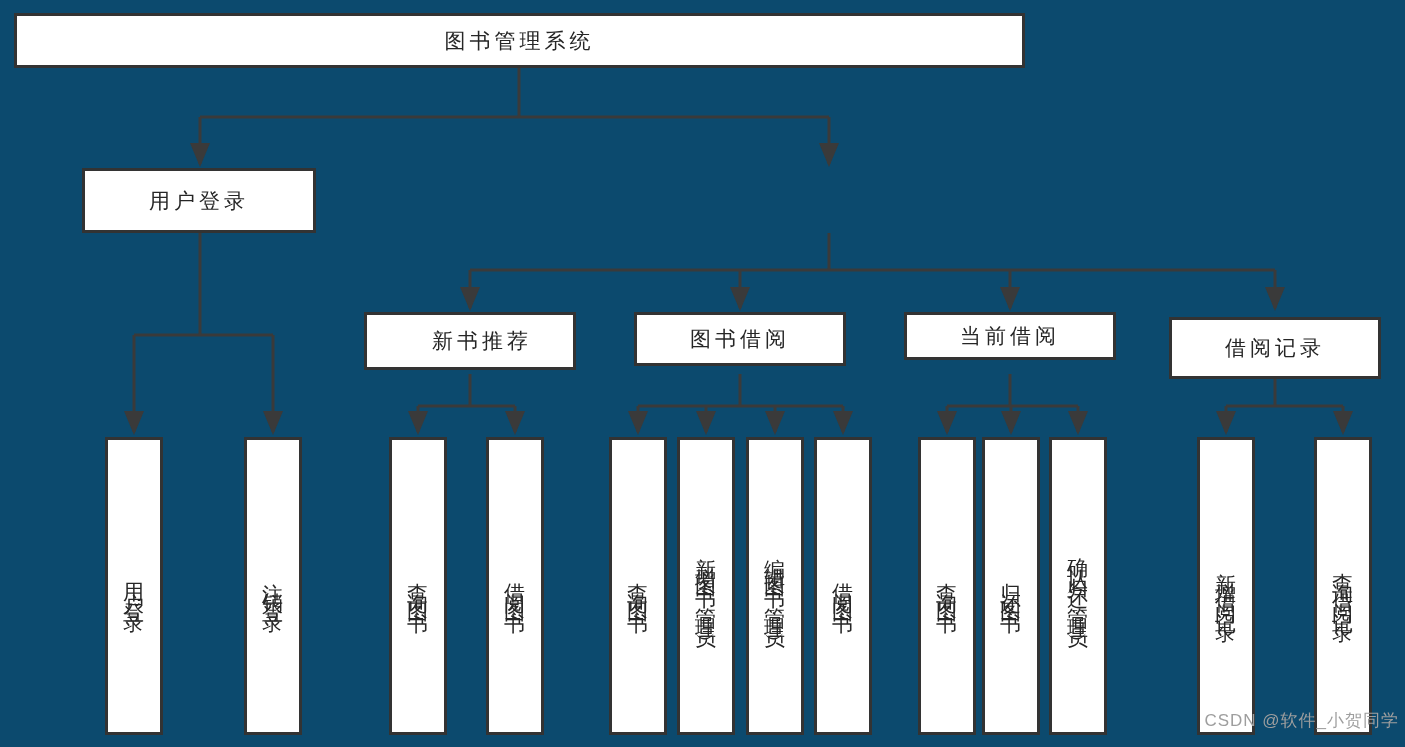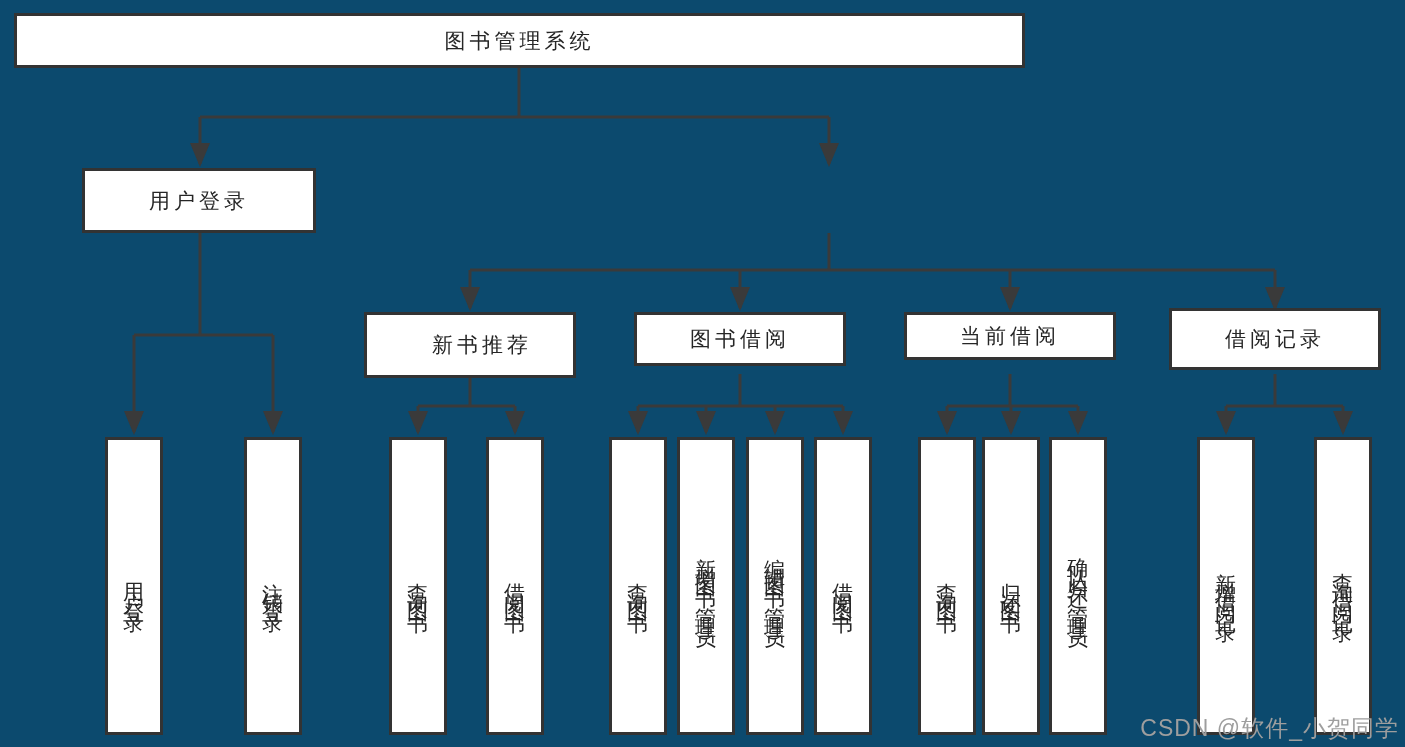--- a/index.html
+++ b/index.html
@@ -36,22 +36,22 @@
     writing-mode: vertical-rl;
     text-orientation: mixed;
     letter-spacing: 10px;
     font-size: 21px;
     line-height: 1;
     padding: 6px 0;
   }
   .watermark {
     position: absolute;
     right: 6px;
-    bottom: 3px;
-    font-size: 23px;
+    bottom: 15px;
+    font-size: 17px;
     letter-spacing: 1px;
     color: var(--color-watermark, #9e9e9e);
     z-index: 5;
     white-space: nowrap;
   }
 </style>
 </head>
 <body>
 
 <div class="canvas">
@@ -108,24 +108,24 @@
       <path d="M1275,374 V406 M1226,406 H1343"></path>
       <line x1="1226" y1="406" x2="1226" y2="432" marker-end="url(#arrow)"></line>
       <line x1="1343" y1="406" x2="1343" y2="432" marker-end="url(#arrow)"></line>
     </g>
   </svg>
 
   <div class="node" style="left:14px; top:13px; width:1011px; height:55px;">图书管理系统</div>
 
   <div class="node" style="left:82px; top:168px; width:234px; height:65px;">用户登录</div>
 
-  <div class="node" style="left:364px; top:312px; width:212px; height:66px;padding-left:24px;">新书推荐</div>
+  <div class="node" style="left:364px; top:312px; width:212px; height:58px;padding-left:24px;">新书推荐</div>
   <div class="node" style="left:634px; top:312px; width:212px; height:54px;">图书借阅</div>
   <div class="node" style="left:904px; top:312px; width:212px; height:48px;">当前借阅</div>
-  <div class="node" style="left:1169px; top:308px; width:212px; height:62px;">借阅记录</div>
+  <div class="node" style="left:1169px; top:317px; width:212px; height:62px;">借阅记录</div>
 
   <div class="node leaf" style="left:105px; top:437px; width:58px; height:298px;">用户登录</div>
   <div class="node leaf" style="left:244px; top:437px; width:58px; height:298px;">注销登录</div>
 
   <div class="node leaf" style="left:389px; top:437px; width:58px; height:298px;">查询图书</div>
   <div class="node leaf" style="left:486px; top:437px; width:58px; height:298px;">借阅图书</div>
 
   <div class="node leaf" style="left:609px; top:437px; width:58px; height:298px;">查询图书</div>
   <div class="node leaf" style="left:677px; top:437px; width:58px; height:298px;">新增图书（管理员）</div>
   <div class="node leaf" style="left:746px; top:437px; width:58px; height:298px;">编辑图书（管理员）</div>

